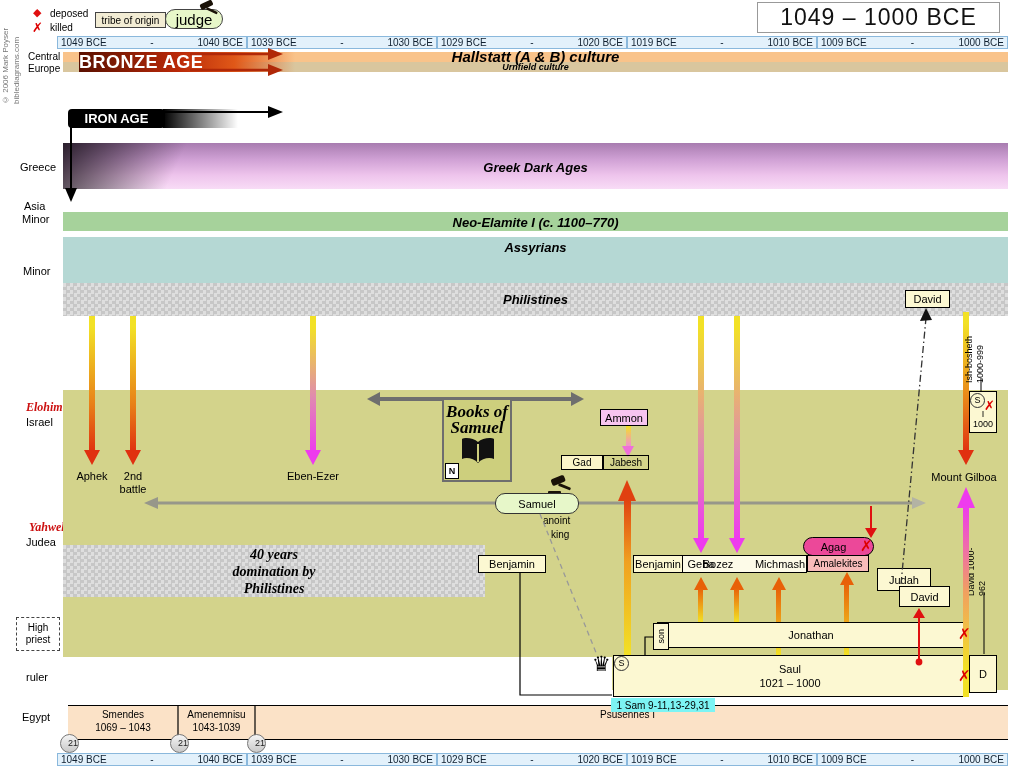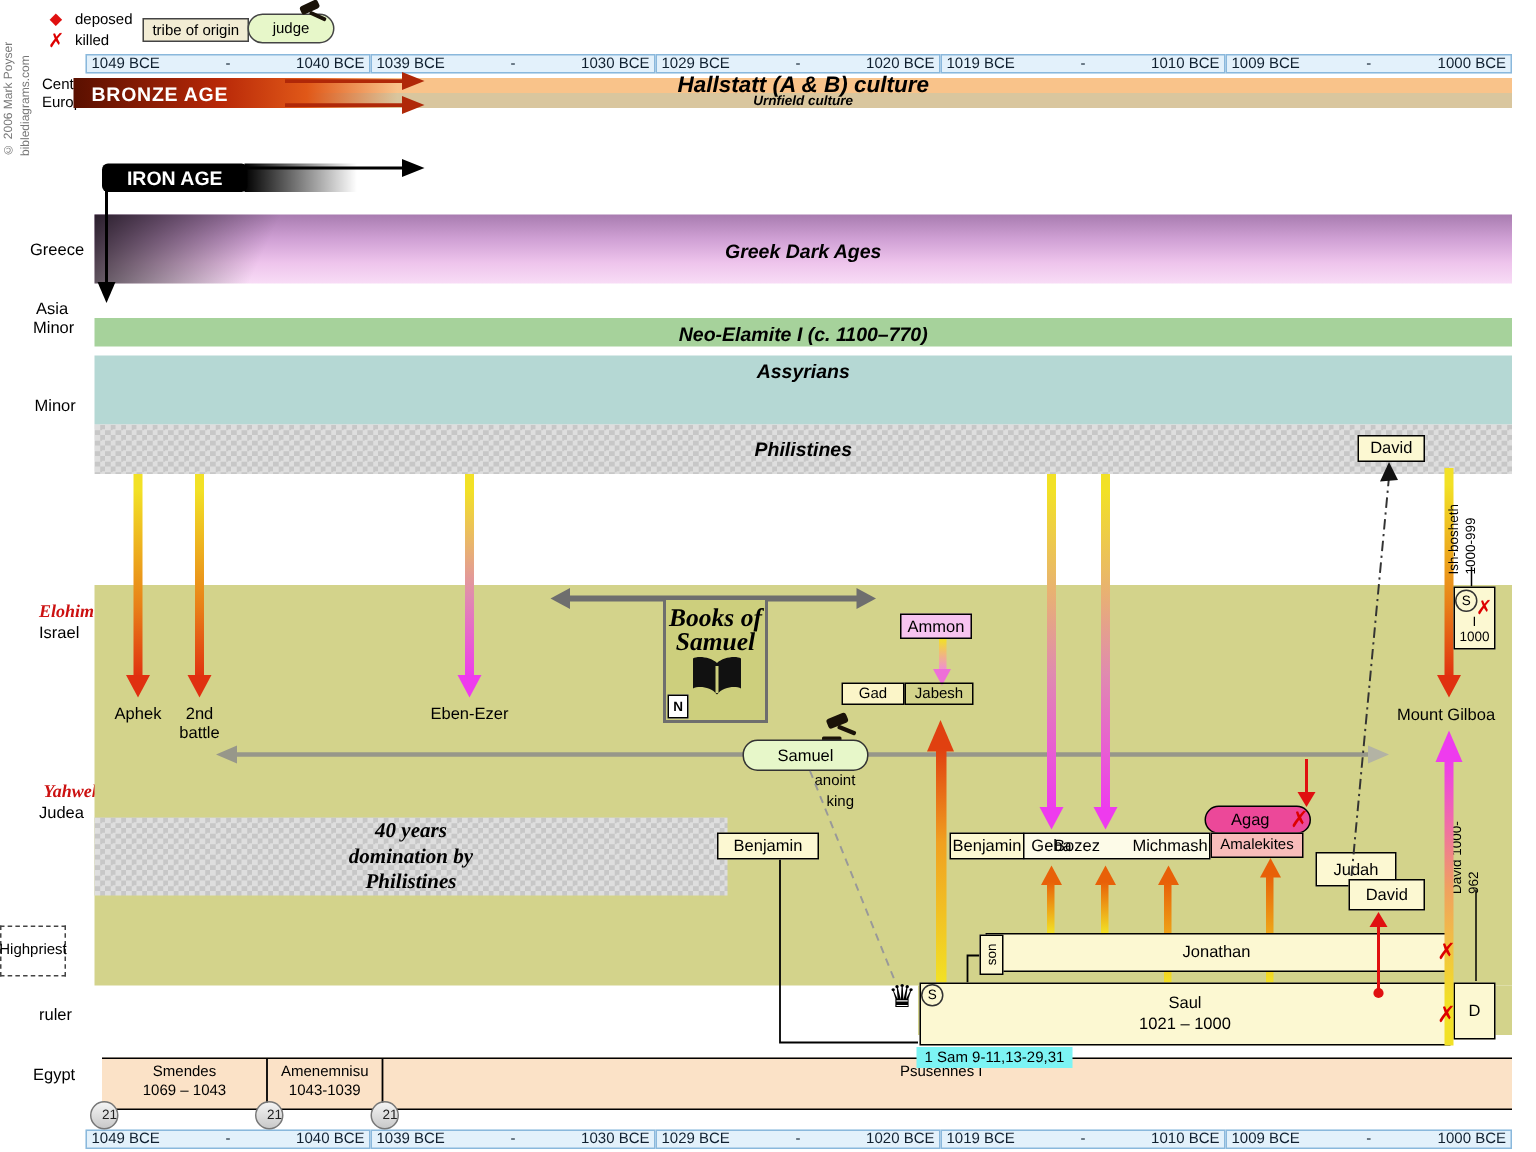--- a/index.html
+++ b/index.html
@@ -37,28 +37,30 @@
 <div id="canvas">
 
   <div class="abs vtext" style="left:1px;top:4px;height:100px;font-size:8px;color:#777">© 2006 Mark Poyser</div>
   <div class="abs vtext" style="left:12px;top:4px;height:100px;font-size:8px;color:#777">biblediagrams.com</div>
 
   <div class="abs" style="left:33px;top:6px;font-size:11px;color:#e01010">◆</div>
   <div class="lbl-l" style="left:50px;top:7px;font-size:10px">deposed</div>
   <div class="xmark" style="left:32px;top:20px;font-size:13px">✗</div>
   <div class="lbl-l" style="left:50px;top:21px;font-size:10px">killed</div>
   <div class="box" style="left:95px;top:12px;width:71px;height:16px;background:#f2ecd4;border-color:#444;font-size:10px">tribe of origin</div>
-  <div class="box pill" style="left:165px;top:9px;width:58px;height:20px;background:#e7f7c9;border-color:#444;font-size:10px">judge</div>
+  <div class="box pill" style="left:165px;top:9px;width:58px;height:20px;background:#e7f7c9;border-color:#444;font-size:15px">judge</div>
   <svg class="abs" style="left:196px;top:0" width="26" height="16">
     <g fill="#1a1208">
       <rect x="4" y="2" width="13" height="6" rx="2" transform="rotate(-25 10 5)"></rect>
       <rect x="11" y="7" width="12" height="2.6" rx="1" transform="rotate(25 11 7)"></rect>
     </g>
   </svg>
 
+  <div class="abs" style="left:757px;top:2px;width:241px;height:29px;border:1px solid #999;background:#fff;
+       display:flex;align-items:center;justify-content:center;font-size:23px;color:#111;letter-spacing:1px">1049 – 1000 BCE</div>
 
   <div class="scalecell" style="left:57px;top:36px;width:190px">
     <span>1049 BCE</span>
     <span>-</span>
     <span>1040 BCE</span>
   </div>
   <div class="scalecell" style="left:247px;top:36px;width:190px">
     <span>1039 BCE</span>
     <span>-</span>
     <span>1030 BCE</span>
@@ -108,37 +110,37 @@
   <div class="lbl-l" style="left:28px;top:50px;font-size:10px">Central</div>
   <div class="lbl-l" style="left:28px;top:62px;font-size:10px">Europe</div>
   <div class="lbl-l" style="left:20px;top:161px">Greece</div>
   <div class="lbl-l" style="left:24px;top:200px">Asia</div>
   <div class="lbl-l" style="left:22px;top:213px">Minor</div>
   <div class="lbl-l" style="left:23px;top:265px">Minor</div>
   <div class="lbl-l seriflbl" style="left:26px;top:401px;color:#c11;font-size:12px">Elohim</div>
   <div class="lbl-l" style="left:26px;top:416px">Israel</div>
   <div class="lbl-l seriflbl" style="left:29px;top:521px;color:#c11;font-size:12px">Yahweh</div>
   <div class="lbl-l" style="left:26px;top:536px">Judea</div>
-  <div class="abs" style="left:0;top:617px;width:42px;height:32px;border:1px dashed #444;
-       display:flex;flex-direction:row;align-items:center;justify-content:center;font-size:10px;line-height:12px">
+  <div class="abs" style="left:16px;top:617px;width:42px;height:32px;border:1px dashed #444;
+       display:flex;flex-direction:column;align-items:center;justify-content:center;font-size:10px;line-height:12px">
     <span>High</span>
     <span>priest</span>
   </div>
   <div class="lbl-l" style="left:26px;top:671px">ruler</div>
   <div class="lbl-l" style="left:22px;top:711px">Egypt</div>
 
   <div class="band" style="top:52px;height:10px;background:#f9c38a"></div>
   <div class="band" style="top:62px;height:10px;background:#d9c69e"></div>
   <div class="bandlbl" style="top:52px;font-size:15px;line-height:10px">Hallstatt (A &amp; B) culture</div>
   <div class="bandlbl" style="top:62px;font-size:9px;line-height:10px">Urnfield culture</div>
 
-  <div class="abs" style="left:49px;top:52px;width:216px;height:20px;
+  <div class="abs" style="left:79px;top:52px;width:216px;height:20px;
        background:linear-gradient(90deg,#5a1000,#b82808 45%,#e05818 72%,rgba(240,150,80,0));
-       display:flex;align-items:center;padding-left:12px;box-sizing:border-box;
-       color:#fff;font-weight:bold;font-size:13px;letter-spacing:.5px">BRONZE AGE</div>
+       display:flex;align-items:center;box-sizing:border-box;
+       color:#fff;font-weight:bold;font-size:18px;letter-spacing:.5px">BRONZE AGE</div>
 
   <div class="band" style="top:143px;height:46px;
        background:linear-gradient(180deg,#a87cb0 0%,#cfa0d4 35%,#eec4ec 70%,#f8dcf6 100%)"></div>
   <div class="abs" style="left:63px;top:143px;width:170px;height:46px;
        background:linear-gradient(115deg,rgba(0,0,0,.75),rgba(0,0,0,0) 65%)"></div>
   <div class="bandlbl" style="top:160px">Greek Dark Ages</div>
 
   <div class="band" style="top:212px;height:19px;background:#a6d29b"></div>
   <div class="bandlbl" style="top:215px">Neo-Elamite I (c. 1100–770)</div>
 

